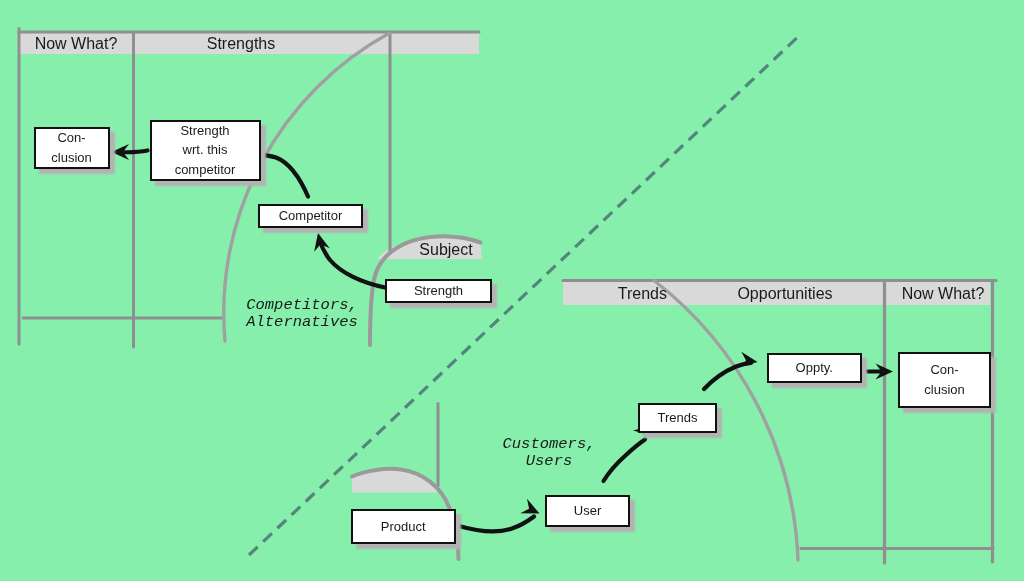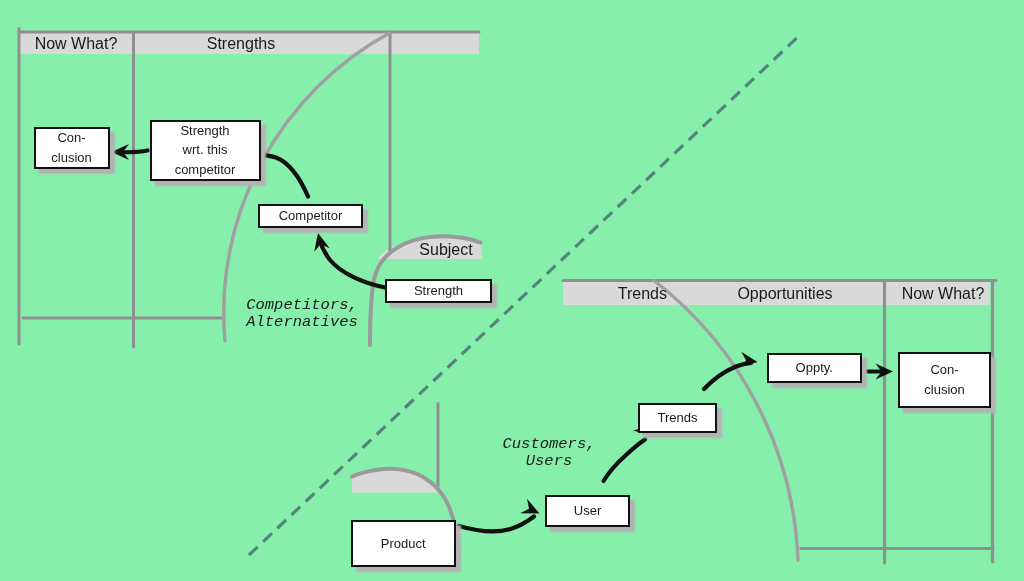--- a/index.html
+++ b/index.html
@@ -108,18 +108,18 @@
 
   <div class="hdr" style="left:398px;top:239px;width:96px;">Subject</div>
   <div class="lbl italic" style="left:242px;top:297px;width:120px;line-height:16.5px;font-size:15.5px;">Competitors,
 Alternatives</div>
 
   <div class="box" style="left:766.5px;top:353px;width:95.5px;height:30px;">Oppty.</div>
   <div class="box" style="left:898px;top:351.5px;width:93px;height:56px;">Con-
 clusion</div>
   <div class="box" style="left:638px;top:403px;width:79px;height:30px;">Trends</div>
   <div class="box" style="left:545px;top:495px;width:85px;height:32px;">User</div>
-  <div class="box" style="left:350.5px;top:509px;width:105.5px;height:47px;margin-top:11px;">Product</div>
+  <div class="box" style="left:350.5px;top:509px;width:105.5px;height:35px;">Product</div>
 
   <div class="lbl italic" style="left:494px;top:436px;width:110px;line-height:16.5px;font-size:15.5px;">Customers,
 Users</div>
 
 </div>
 
 </body></html>

